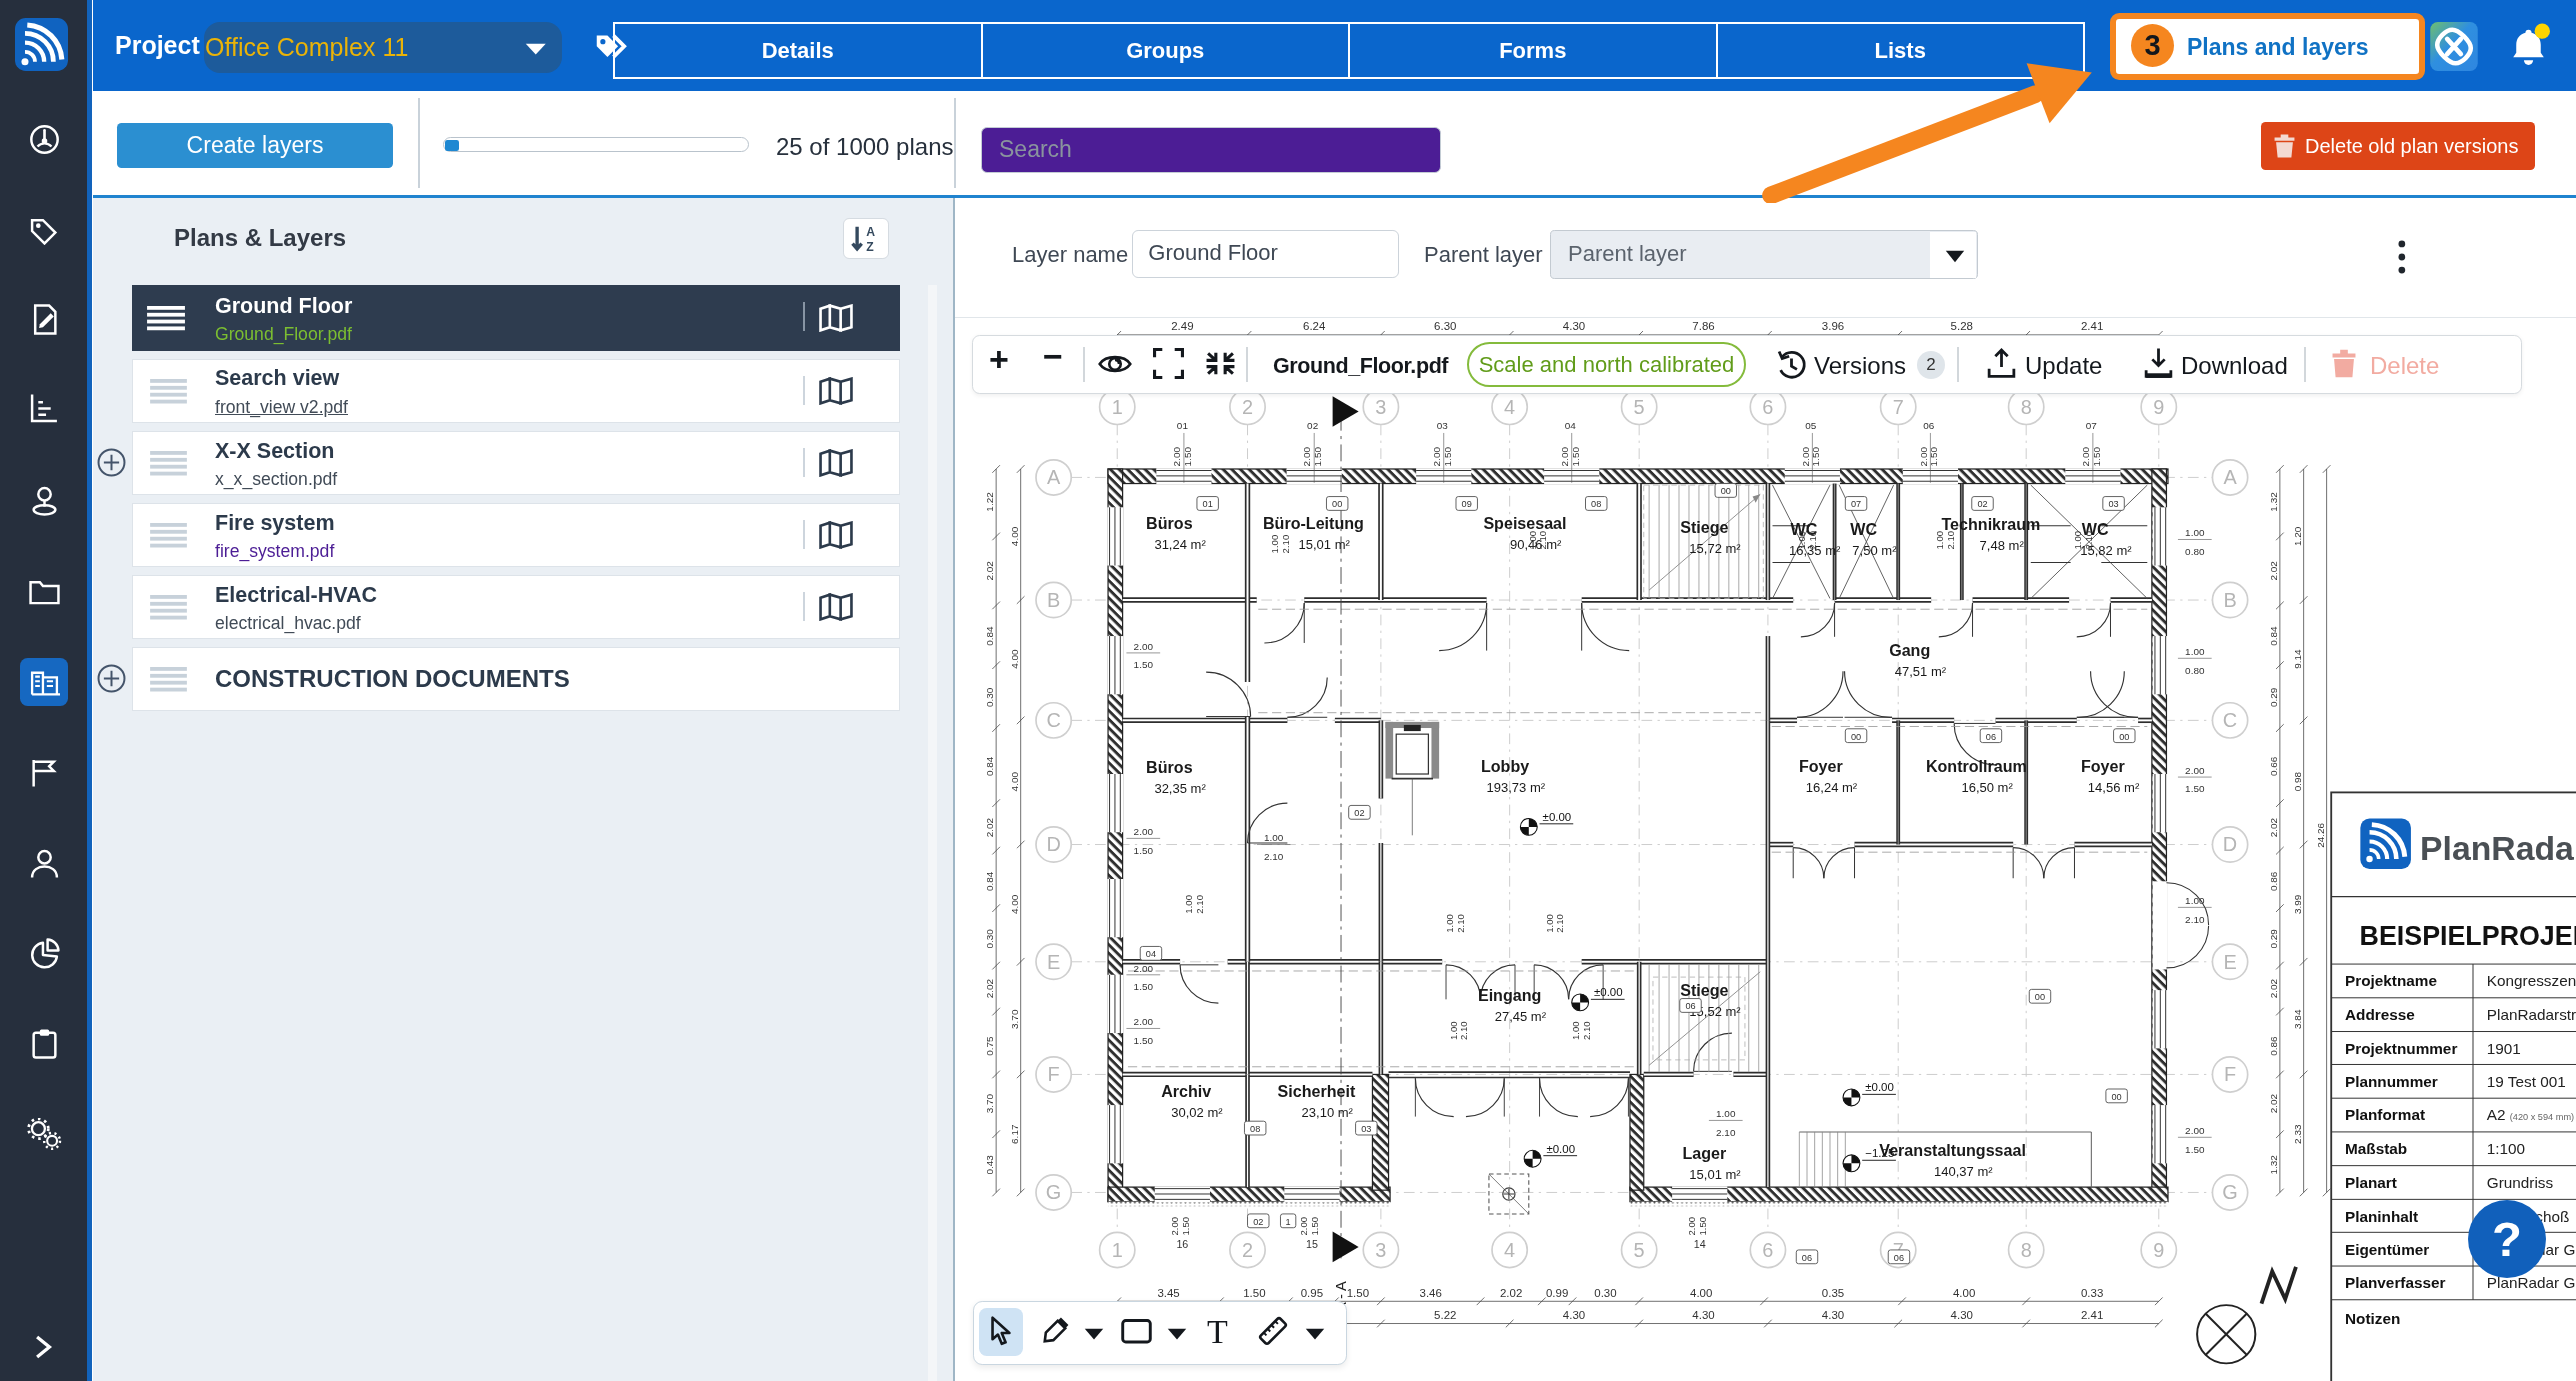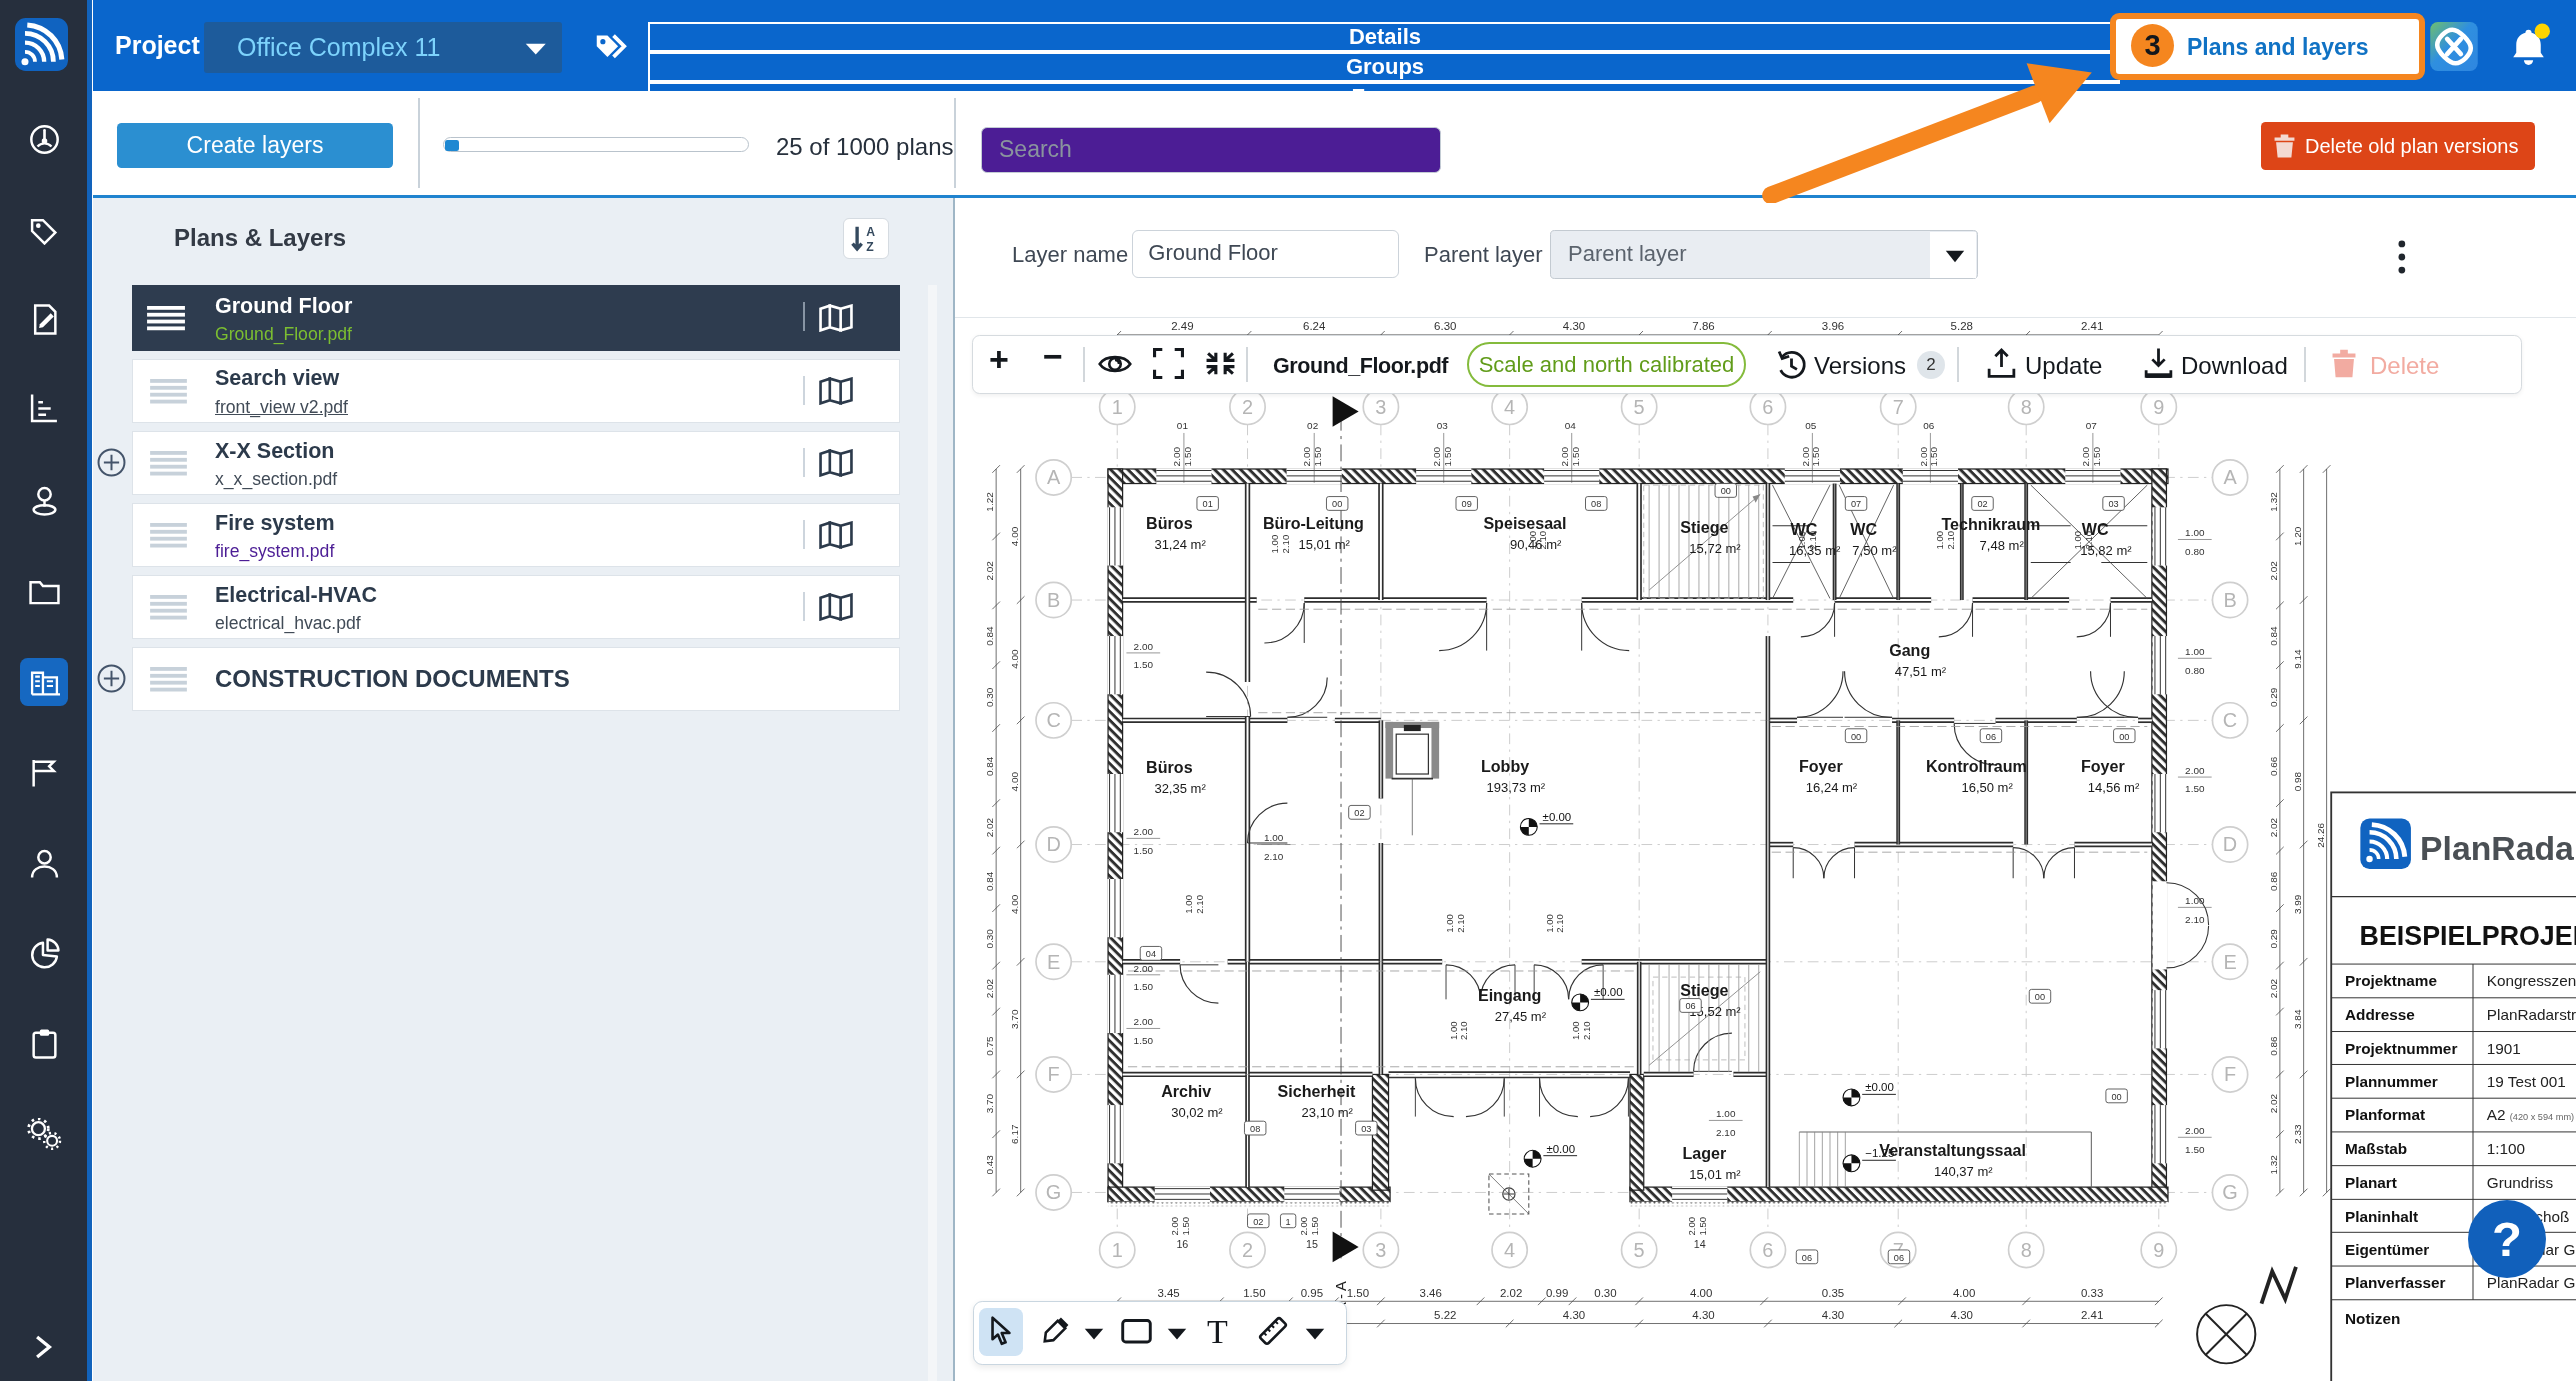--- a/index.html
+++ b/index.html
@@ -28,34 +28,34 @@
       <path d="M 13 32 A 25 25 0 0 1 38 57" stroke-width="5.6"></path>
       <path d="M 13 20 A 37 37 0 0 1 50 57" stroke-width="6.2"></path>
       <path d="M 16 9 A 48 48 0 0 1 61 54" stroke-width="6.6"></path>
     </g>
     <circle cx="13" cy="57" r="4.6" fill="#fff"></circle>
   </svg>
 
   
   <div class="abs" style="left:115px;top:31px;color:#fff;font-weight:bold;font-size:25px;">Project</div>
   
-  <div class="abs" style="left:204px;top:21.5px;width:358px;height:51px;background:#1d5b9b;border-radius:3px;color:#7dd3fc;font-size:25px;line-height:51px;padding-left:33px;">Office Complex 11
+  <div class="abs" style="left:204px;top:21.5px;width:358px;height:51px;background:#1d5b9b;border-radius:16px;color:#eab308;font-size:25px;line-height:51px;padding-left:1px;">Office Complex 11
     <svg class="abs" style="right:15.3px;top:20px;" width="21.5" height="14" viewBox="0 0 28 18">
         <path d="M1 2 L27 2 L14 16 Z" fill="#fff"></path>
       </svg>
   </div>
   
   <svg class="abs" style="left:595px;top:31px;" width="34" height="32" viewBox="0 0 44 42">
     <path d="M2 6 L16 6 L30 20 L16 34 L2 20 Z" fill="#fff" transform="rotate(0 16 20)"></path>
     <circle cx="10" cy="14" r="3.4" fill="#0a66cc"></circle>
     <path d="M24 6 L38 20 L24 34" fill="none" stroke="#fff" stroke-width="5"></path>
   </svg>
 
   
-  <div class="abs" style="left:648px;top:22px;width:1472px;height:57px;display:flex;flex-direction:column;">
+  <div class="abs" style="left:613px;top:22px;width:1472px;height:57px;display:flex;">
 
     <div style="flex:1;border:2.3px solid #fff;border-right:none;color:#fff;font-weight:bold;font-size:22px;display:flex;align-items:center;justify-content:center;">Details</div>
 
 
     <div style="flex:1;border:2.3px solid #fff;border-right:none;color:#fff;font-weight:bold;font-size:22px;display:flex;align-items:center;justify-content:center;">Groups</div>
 
     <div style="flex:1;border:2.3px solid #fff;border-right:none;color:#fff;font-weight:bold;font-size:22px;display:flex;align-items:center;justify-content:center;">Forms</div>
 
     <div style="flex:1;border:2.3px solid #fff;color:#fff;font-weight:bold;font-size:22px;display:flex;align-items:center;justify-content:center;">Lists</div>
   </div>

